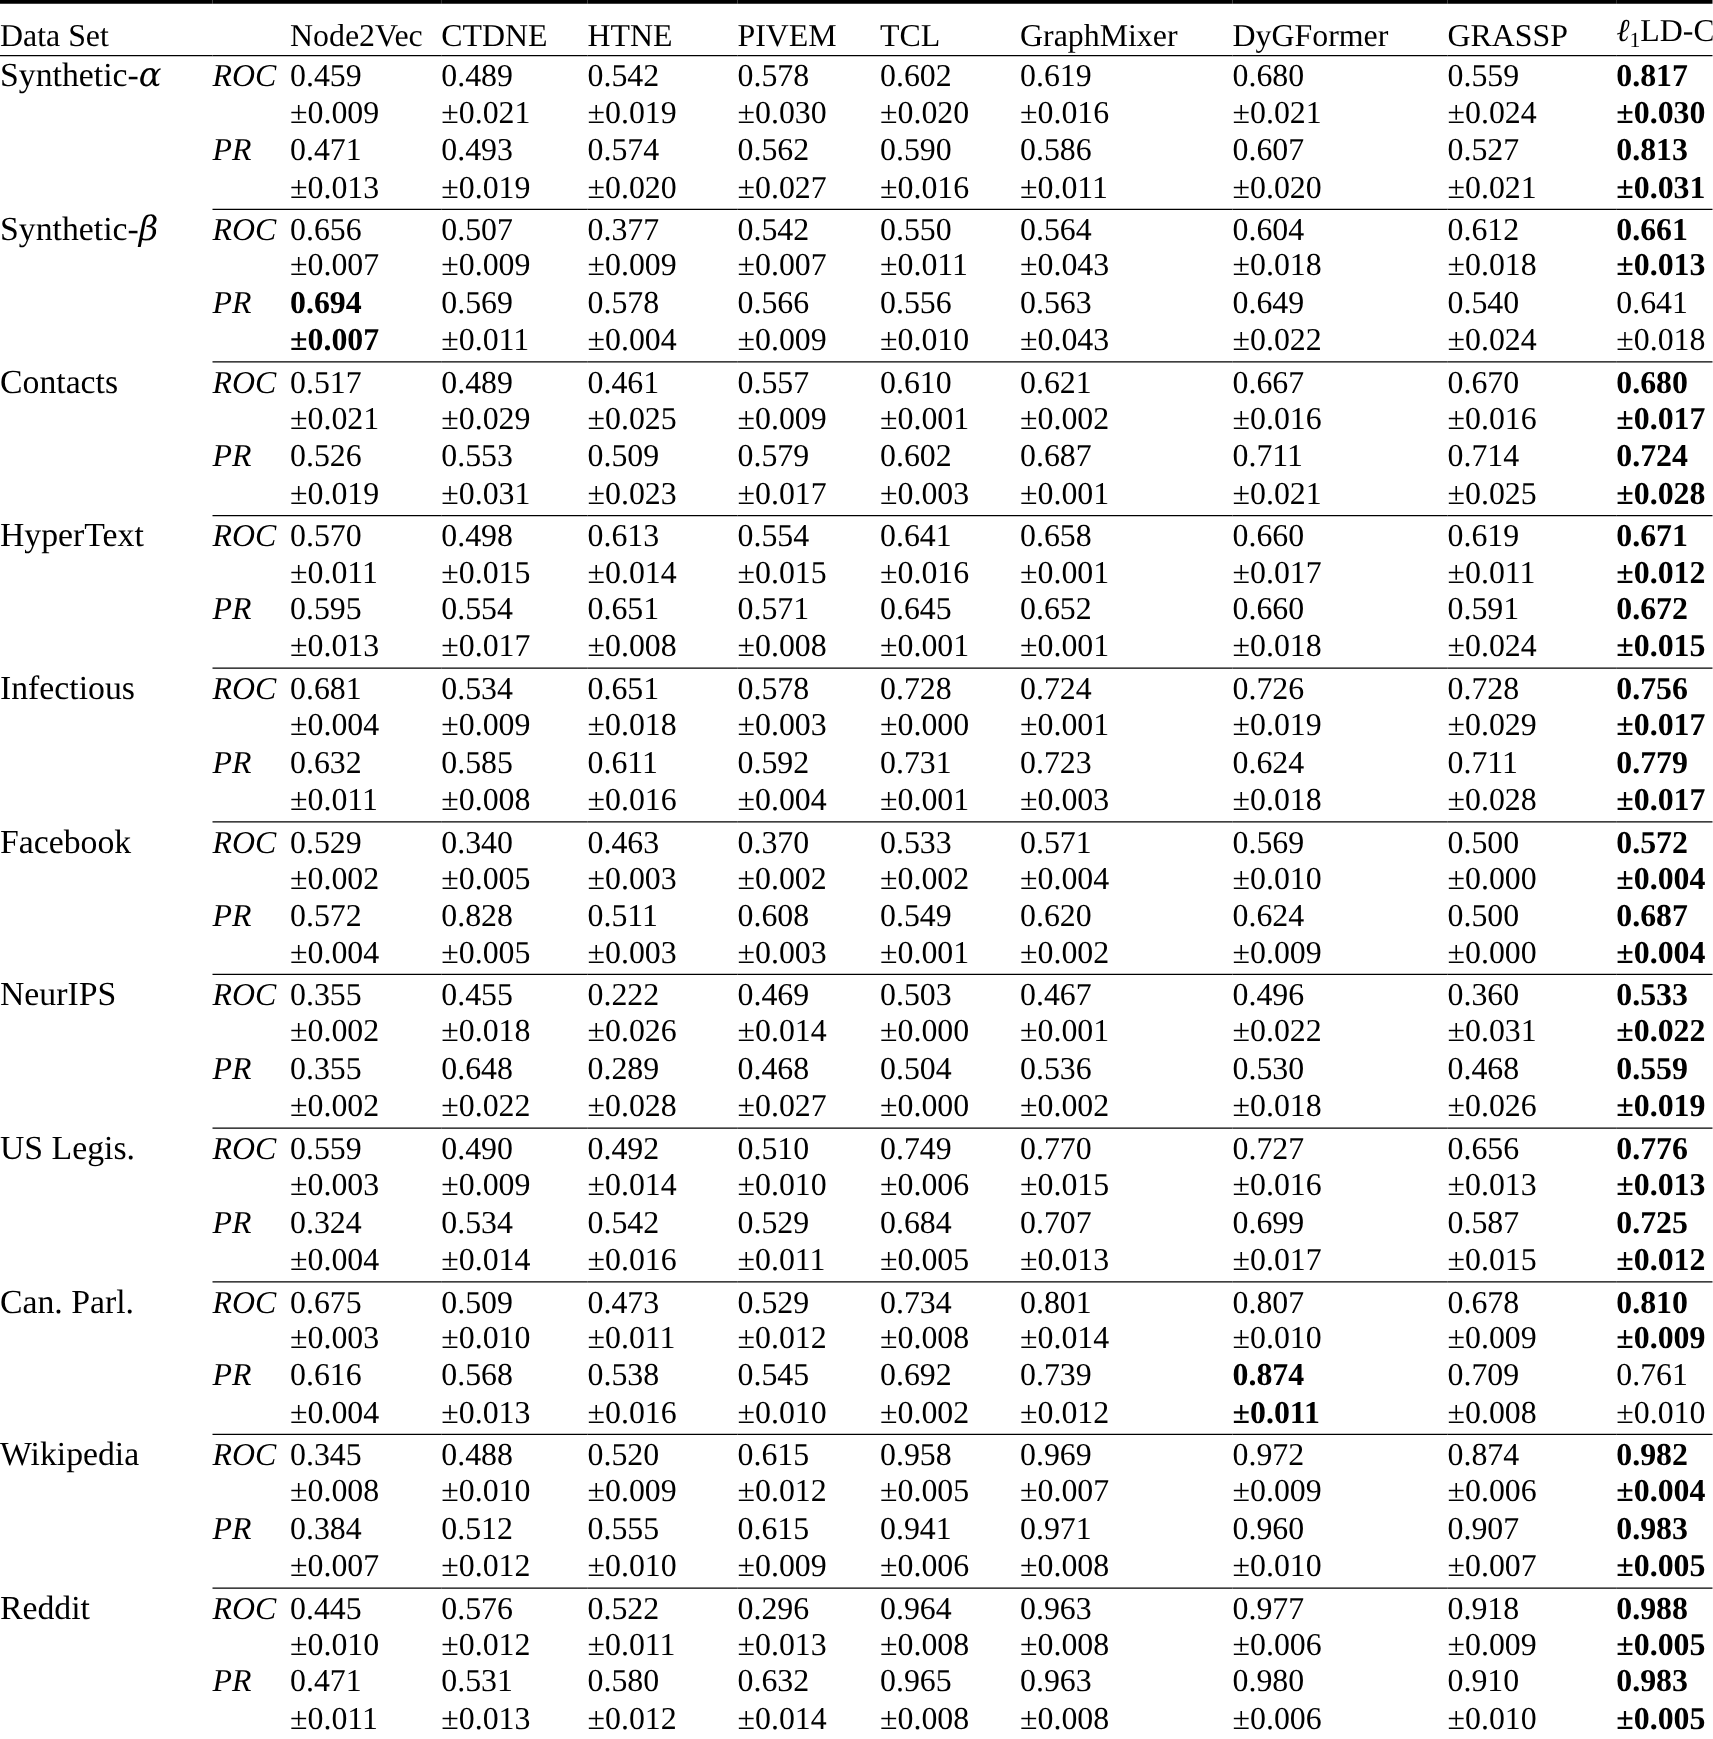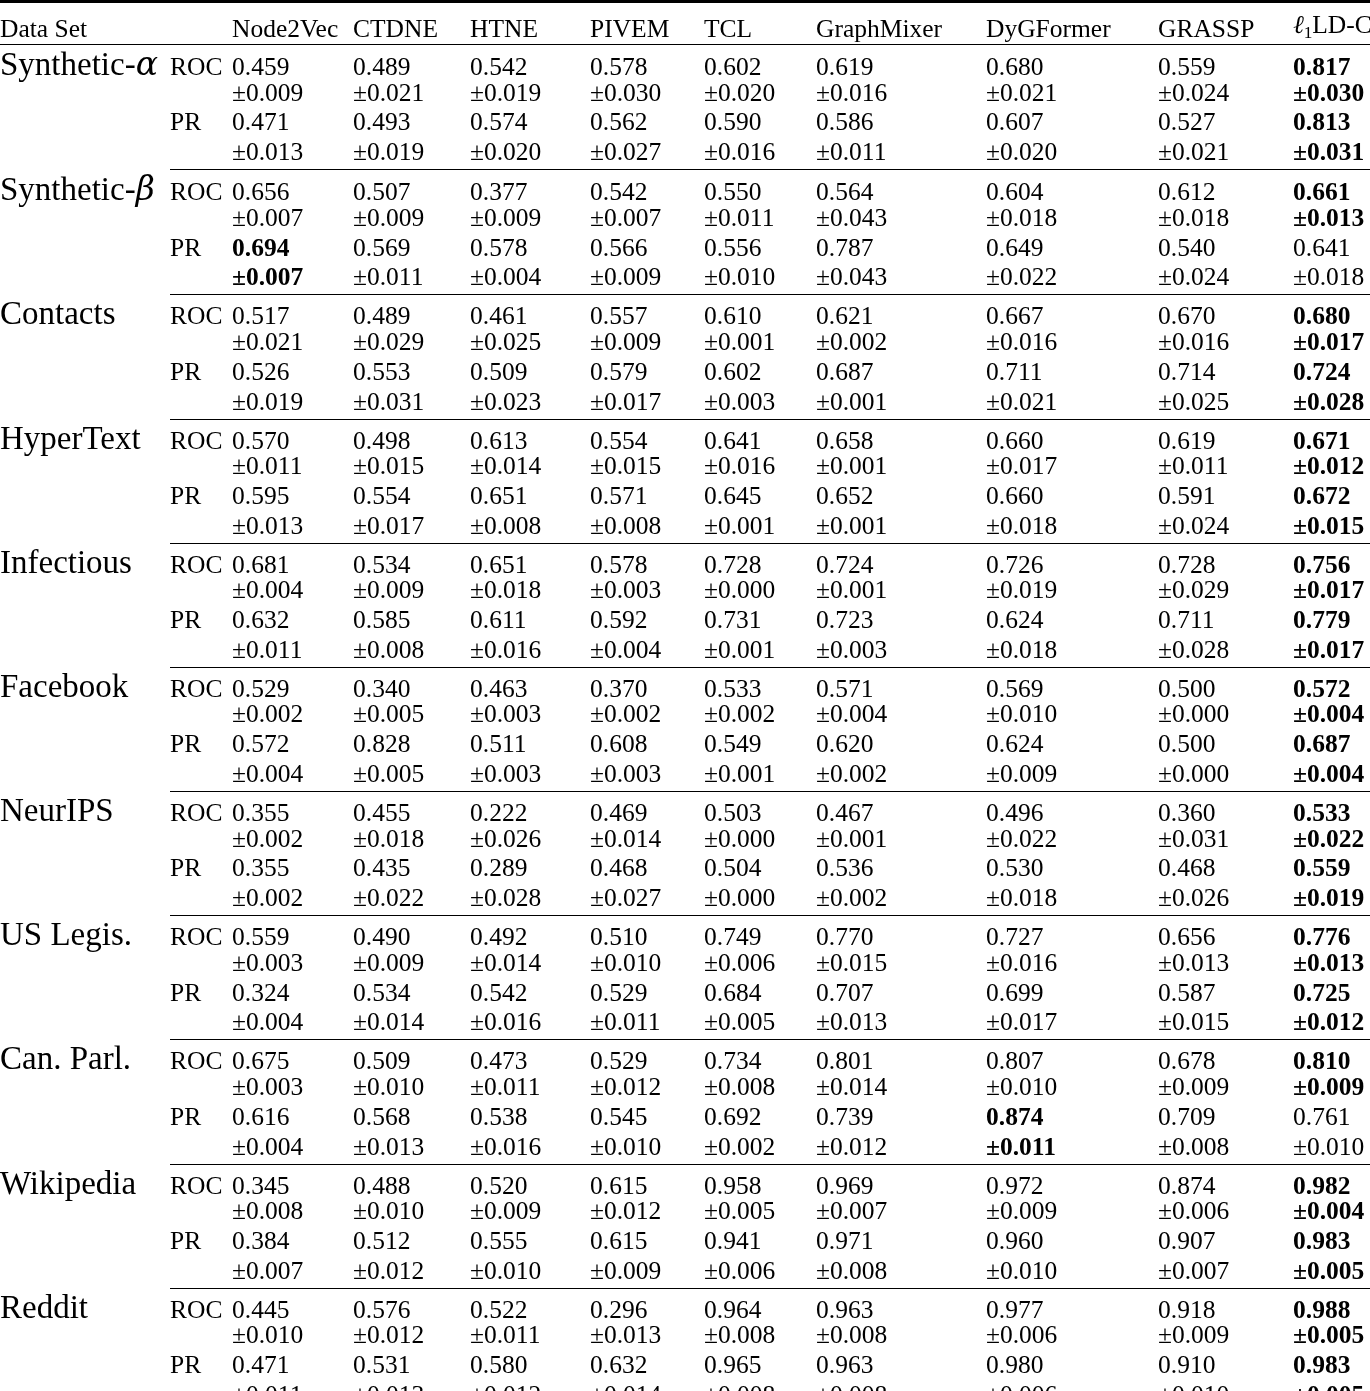--- a/index.html
+++ b/index.html
@@ -85,23 +85,23 @@
 
   tr.data-row > td {
     height: 29.9px;
     padding-top: 0;
     padding-bottom: 0;
   }
   tr.data-row.first-of-block > td { padding-top: 2px; }
 
   td.dataset-name {
     vertical-align: middle;
-    font-size: 33px;
-  }
-  td.metric-label { font-size: 25.5px; }
+    font-size: 27px;
+  }
+  td.metric-label { font-size: 25.5px; font-style: italic; }
   td.valcell { font-size: 25.5px; }
   td.valcell.bold { font-weight: bold; }
 
   .ell {
     font-family: "Liberation Serif", "DejaVu Serif", serif;
     font-style: italic;
   }
   .sub { font-size: 0.68em; vertical-align: -0.28em; }
   .greek { font-style: italic; font-family: "DejaVu Serif", serif; }
   .hdr-bold { font-weight: bold; }
@@ -223,21 +223,21 @@
           <td class="valcell">±0.018</td>
           <td class="valcell bold">±0.013</td>
         </tr>
         <tr class="data-row">
           <td class="metric-label">PR</td>
           <td class="valcell bold">0.694</td>
           <td class="valcell">0.569</td>
           <td class="valcell">0.578</td>
           <td class="valcell">0.566</td>
           <td class="valcell">0.556</td>
-          <td class="valcell">0.787</td>
+          <td class="valcell">0.563</td>
           <td class="valcell">0.649</td>
           <td class="valcell">0.540</td>
           <td class="valcell">0.641</td>
         </tr>
         <tr class="data-row">
           <td class="metric-label"></td>
           <td class="valcell bold">±0.007</td>
           <td class="valcell">±0.011</td>
           <td class="valcell">±0.004</td>
           <td class="valcell">±0.009</td>
@@ -484,21 +484,21 @@
           <td class="valcell">±0.014</td>
           <td class="valcell">±0.000</td>
           <td class="valcell">±0.001</td>
           <td class="valcell">±0.022</td>
           <td class="valcell">±0.031</td>
           <td class="valcell bold">±0.022</td>
         </tr>
         <tr class="data-row">
           <td class="metric-label">PR</td>
           <td class="valcell">0.355</td>
-          <td class="valcell">0.435</td>
+          <td class="valcell">0.648</td>
           <td class="valcell">0.289</td>
           <td class="valcell">0.468</td>
           <td class="valcell">0.504</td>
           <td class="valcell">0.536</td>
           <td class="valcell">0.530</td>
           <td class="valcell">0.468</td>
           <td class="valcell bold">0.559</td>
         </tr>
         <tr class="data-row">
           <td class="metric-label"></td>

